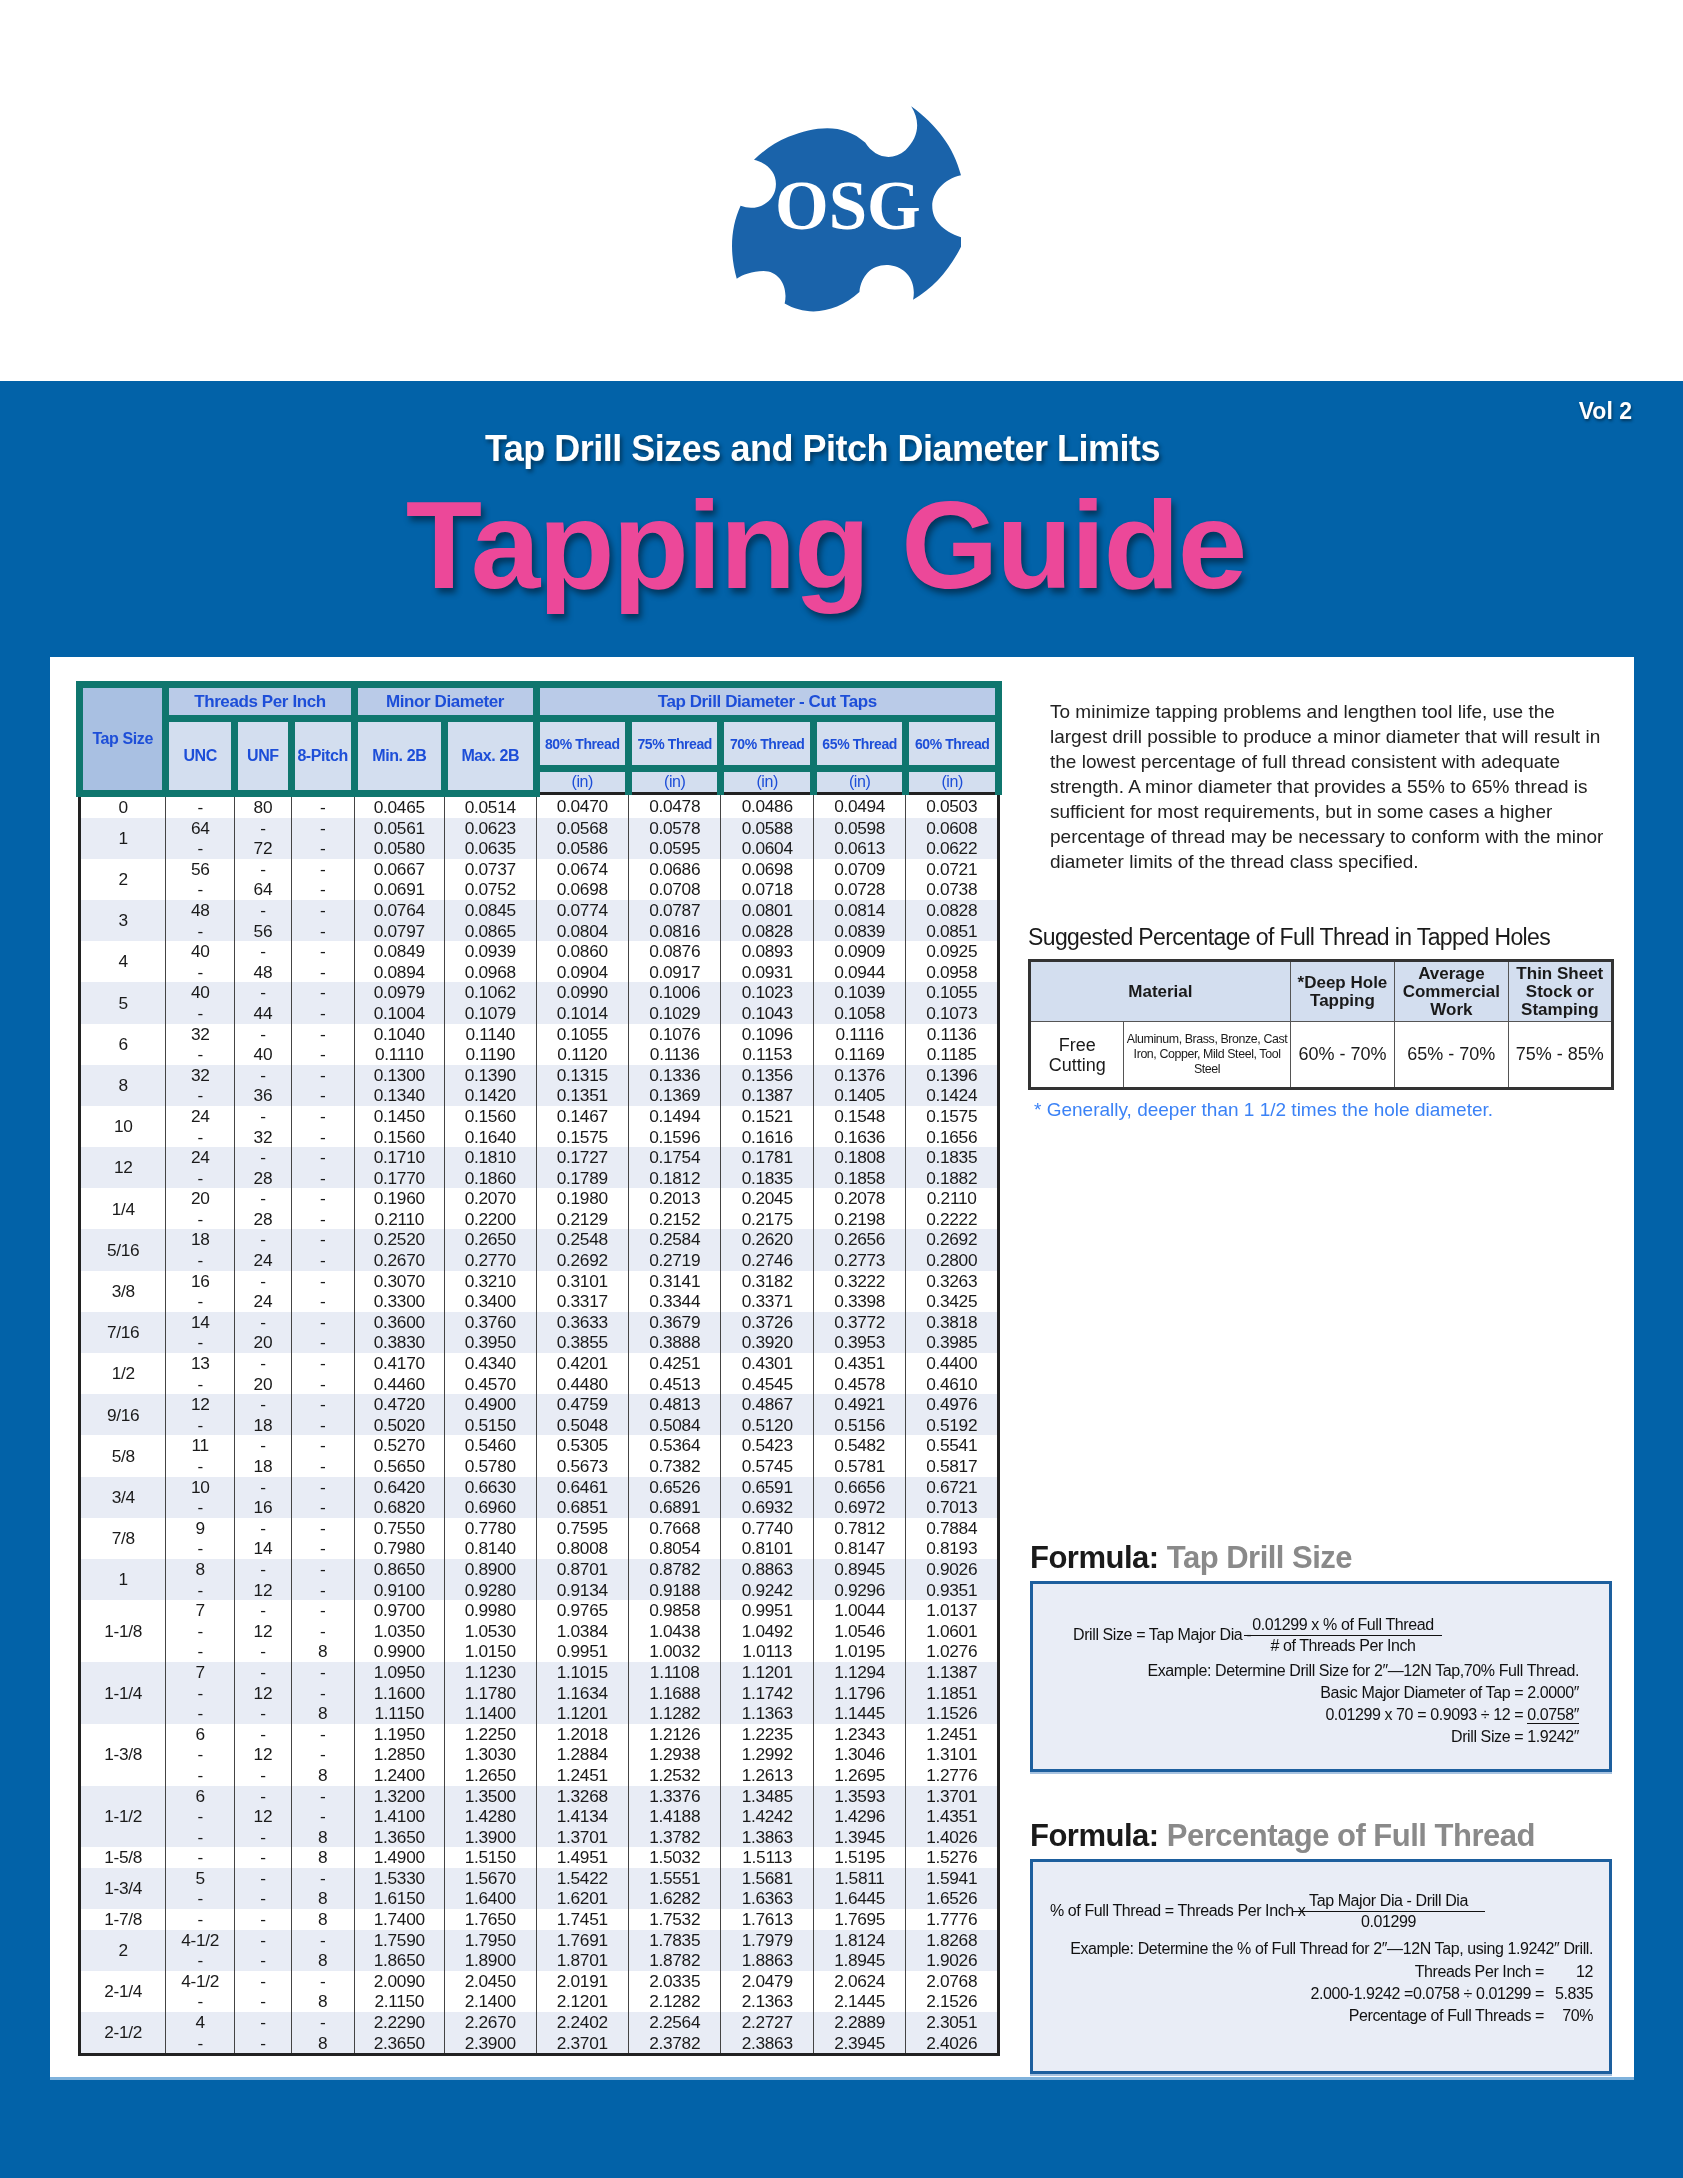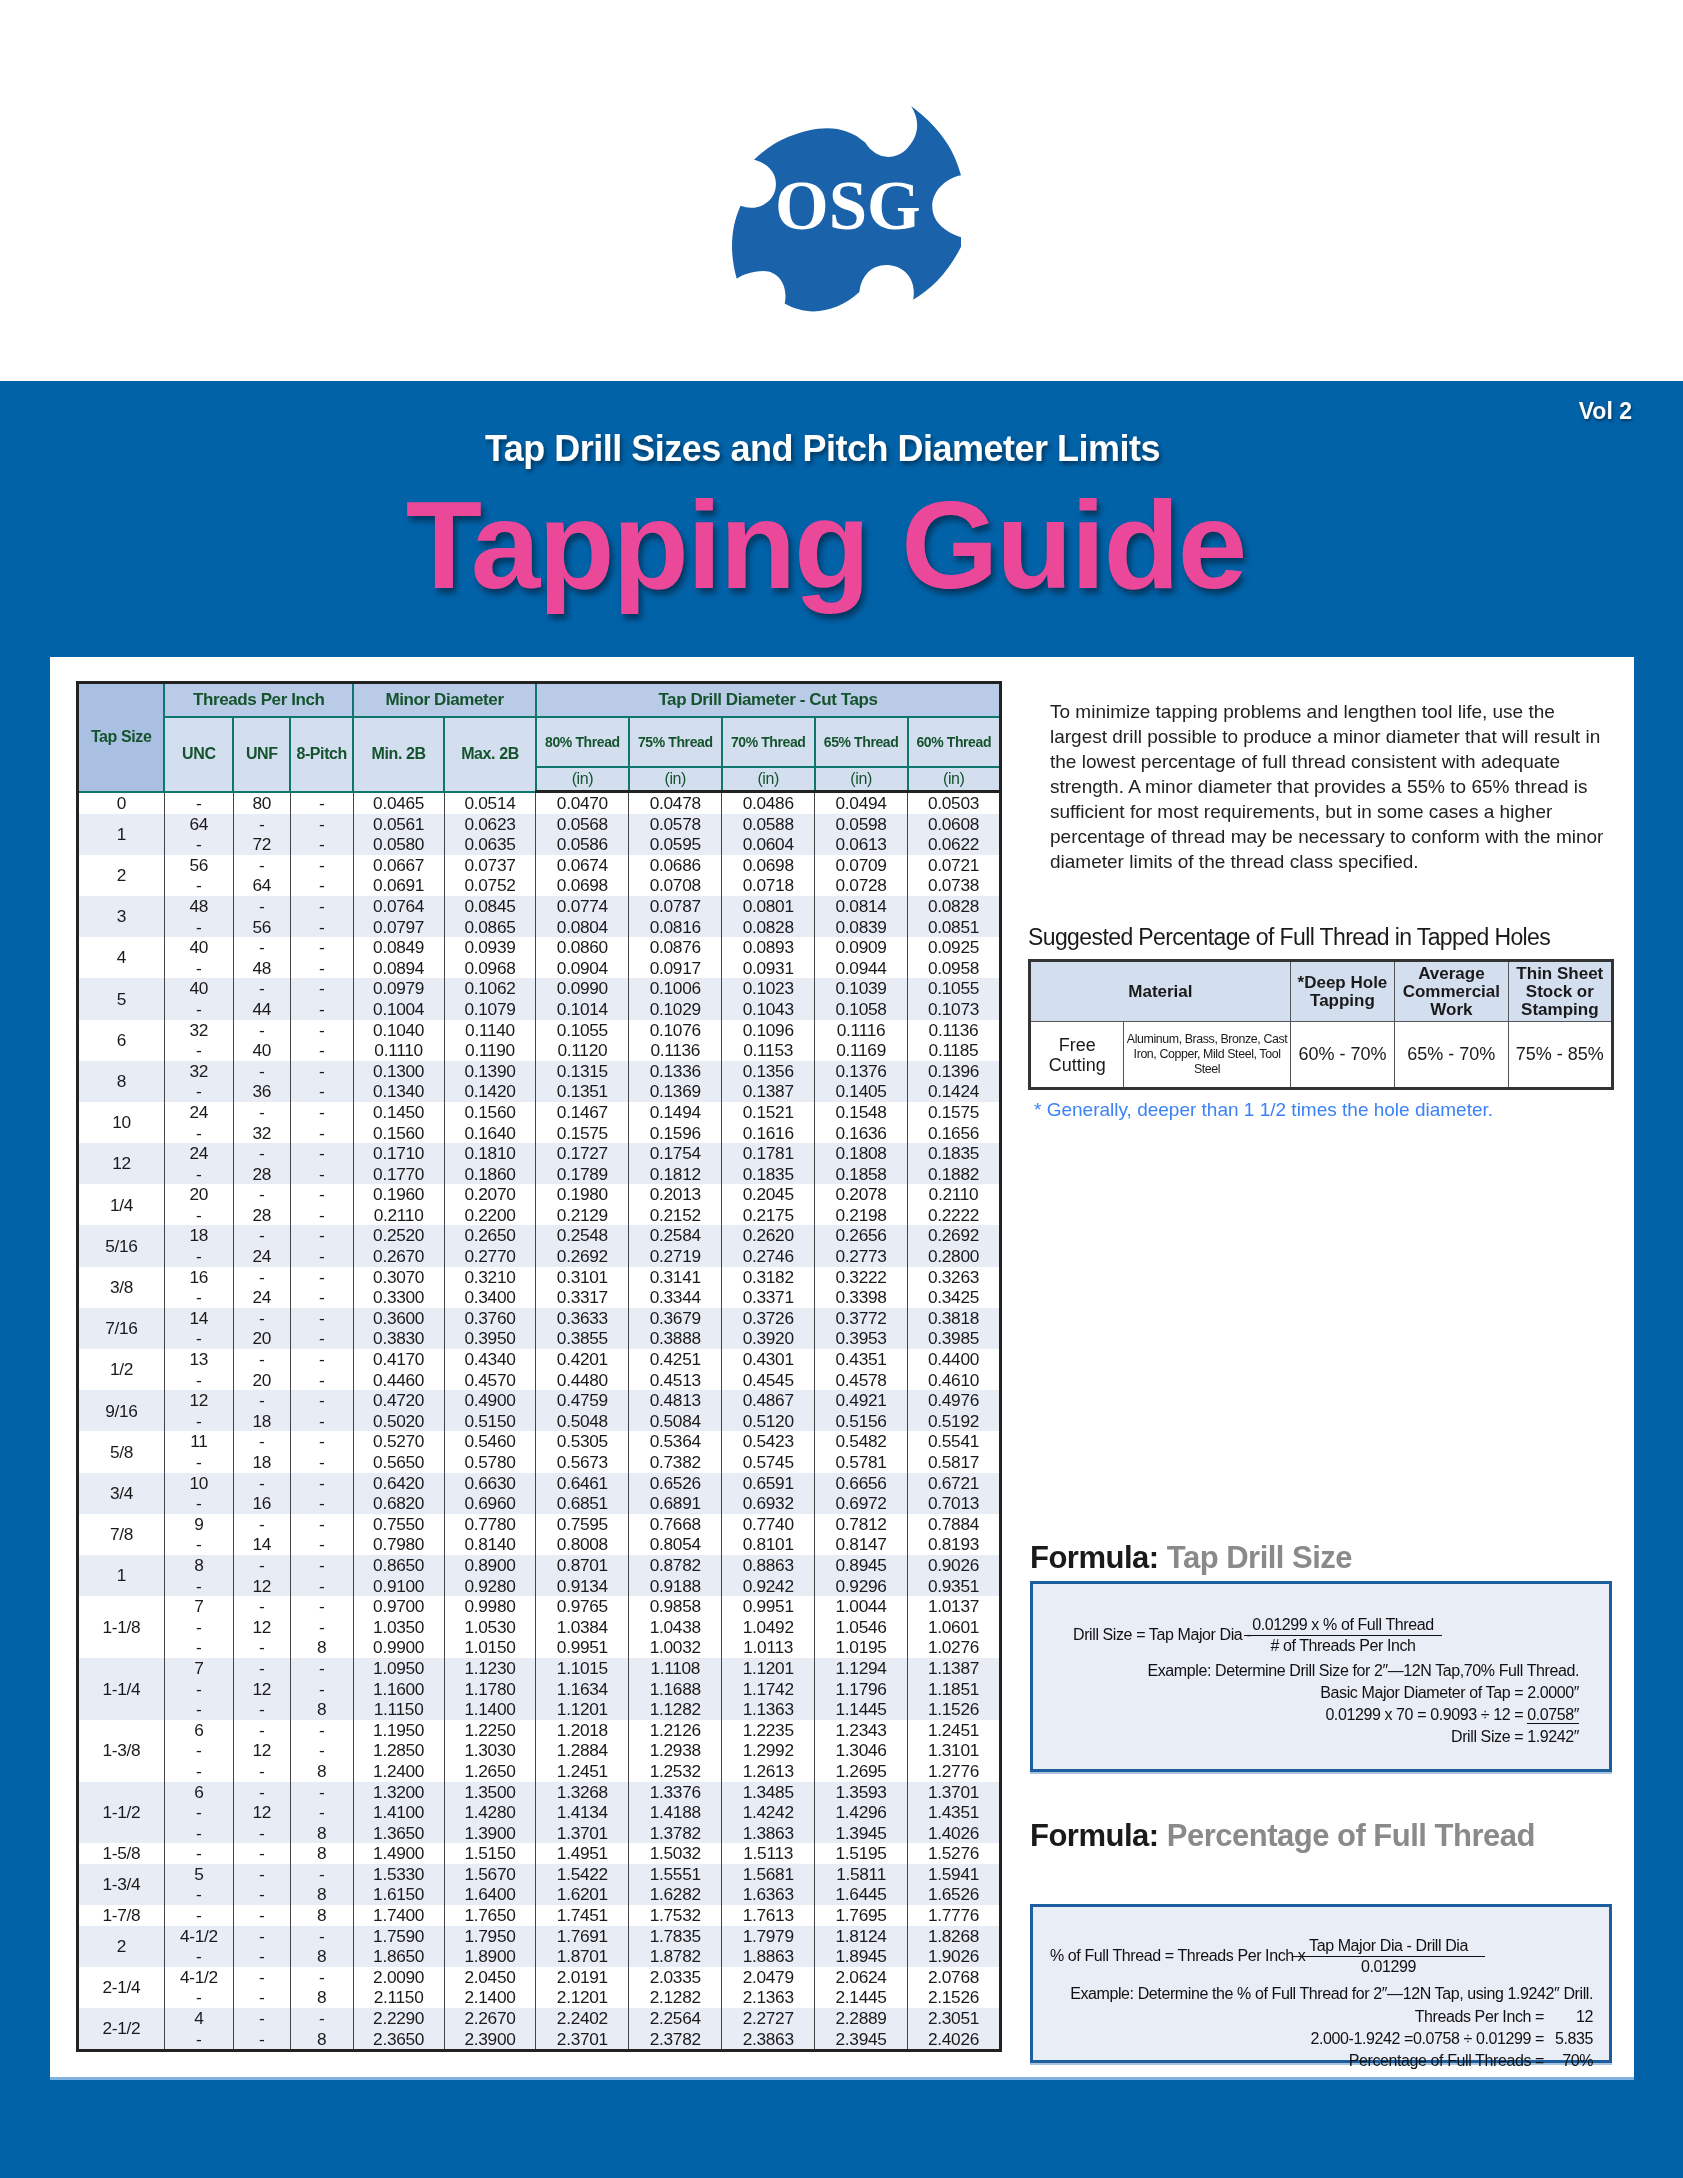--- a/index.html
+++ b/index.html
@@ -11,21 +11,21 @@
 
   .band { position: absolute; left: 0; top: 381px; width: 1683px; height: 1797px; background: #0262a8; }
   .vol { position: absolute; right: 51px; top: 398px; color: #ffffff; font-weight: bold; font-size: 23px; text-shadow: 1px 2px 3px rgba(0,0,0,0.45); }
   .subtitle { position: absolute; left: 0; width: 1645px; top: 428px; text-align: center; color: #ffffff; font-weight: bold; font-size: 36px; letter-spacing: -0.5px; text-shadow: 2px 3px 4px rgba(0,0,0,0.45); }
   .title { position: absolute; left: 0; width: 1651px; top: 475px; text-align: center; color: #ec4899; font-weight: bold; font-size: 125px; letter-spacing: -2px; line-height: 139px; text-shadow: 3px 5px 6px rgba(0,0,0,0.45); }
 
   .panel { position: absolute; left: 50px; top: 657px; width: 1584px; height: 1423px; background: #ffffff; border-bottom: 3px solid #7fb2dc; }
 
   
   .tbl { position: absolute; left: 76px; top: 681px; width: 926px; border-collapse: collapse; font-family: "Liberation Sans", sans-serif; border: 3px solid #222; }
-  .tbl th { background: #d3deef; font-weight: bold; font-size: 16px; color: #14532d; border: 2px solid #0f766e; text-align: center; padding: 0; letter-spacing: -0.4px; }
+  .tbl th { background: #d3deef; font-weight: bold; font-size: 16px; color: #1d4ed8; border: 7px solid #0f766e; text-align: center; padding: 0; letter-spacing: -0.4px; }
   .tbl th.tapsize { background: #a9c0e2; width: 87px; }
   .tbl th.grp { background: #bacbe8; height: 34px; font-size: 17px; }
   .tbl th.small { font-size: 14px; height: 50px; }
   .tbl th.unit { font-size: 16px; height: 25px; font-weight: normal; }
   .tbl thead tr:last-child th { border-bottom: 3px solid #222; }
   .tbl td { font-size: 17.3px; text-align: center; height: 20.6px; line-height: 20.6px; padding: 0; border-left: 1px solid #444; border-right: 1px solid #444; letter-spacing: -0.3px; white-space: nowrap; }
   .tbl td.size { font-size: 17.3px; vertical-align: middle; }
   .tbl tr.alt td { background: #e8ecf5; }
   .tbl col.c-size { width: 87px; }
   .tbl col.c-unc { width: 69px; }
@@ -923,21 +923,21 @@
   <div class="line r" style="right:30px; top:122px;">
     <span>0.01299 x 70 = 0.9093 ÷ 12  = </span><span class="ul">0.0758″</span>
   </div>
   <div class="line r" style="right:30px; top:144px;">Drill Size = 1.9242″</div>
 </div>
 
 <div class="h-form" style="top:1818px;">
   <span>Formula:</span>
   <span class="gray">Percentage of Full Thread</span>
 </div>
-<div class="fbox" style="top:1904px; height:159px;">
+<div class="fbox" style="top:1859px; height:215px;">
   <div class="line" style="left:17px; top:40px;">% of Full Thread = Threads Per Inch x</div>
   <div class="frac" style="left:259px; top:30px; width:193px;">
     <span class="num">Tap Major Dia - Drill Dia</span>
     <span class="den">0.01299</span>
   </div>
   <div class="line r" style="right:16px; top:78px;">Example: Determine the % of Full Thread for 2″—12N Tap, using 1.9242″ Drill.</div>
   <div class="line r" style="right:65px; top:101px;">Threads Per Inch =</div>
   <div class="line r" style="right:16px; top:101px;">12</div>
   <div class="line r" style="right:65px; top:123px;">2.000-1.9242 =0.0758 ÷ 0.01299 =</div>
   <div class="line r" style="right:16px; top:123px;">5.835</div>

